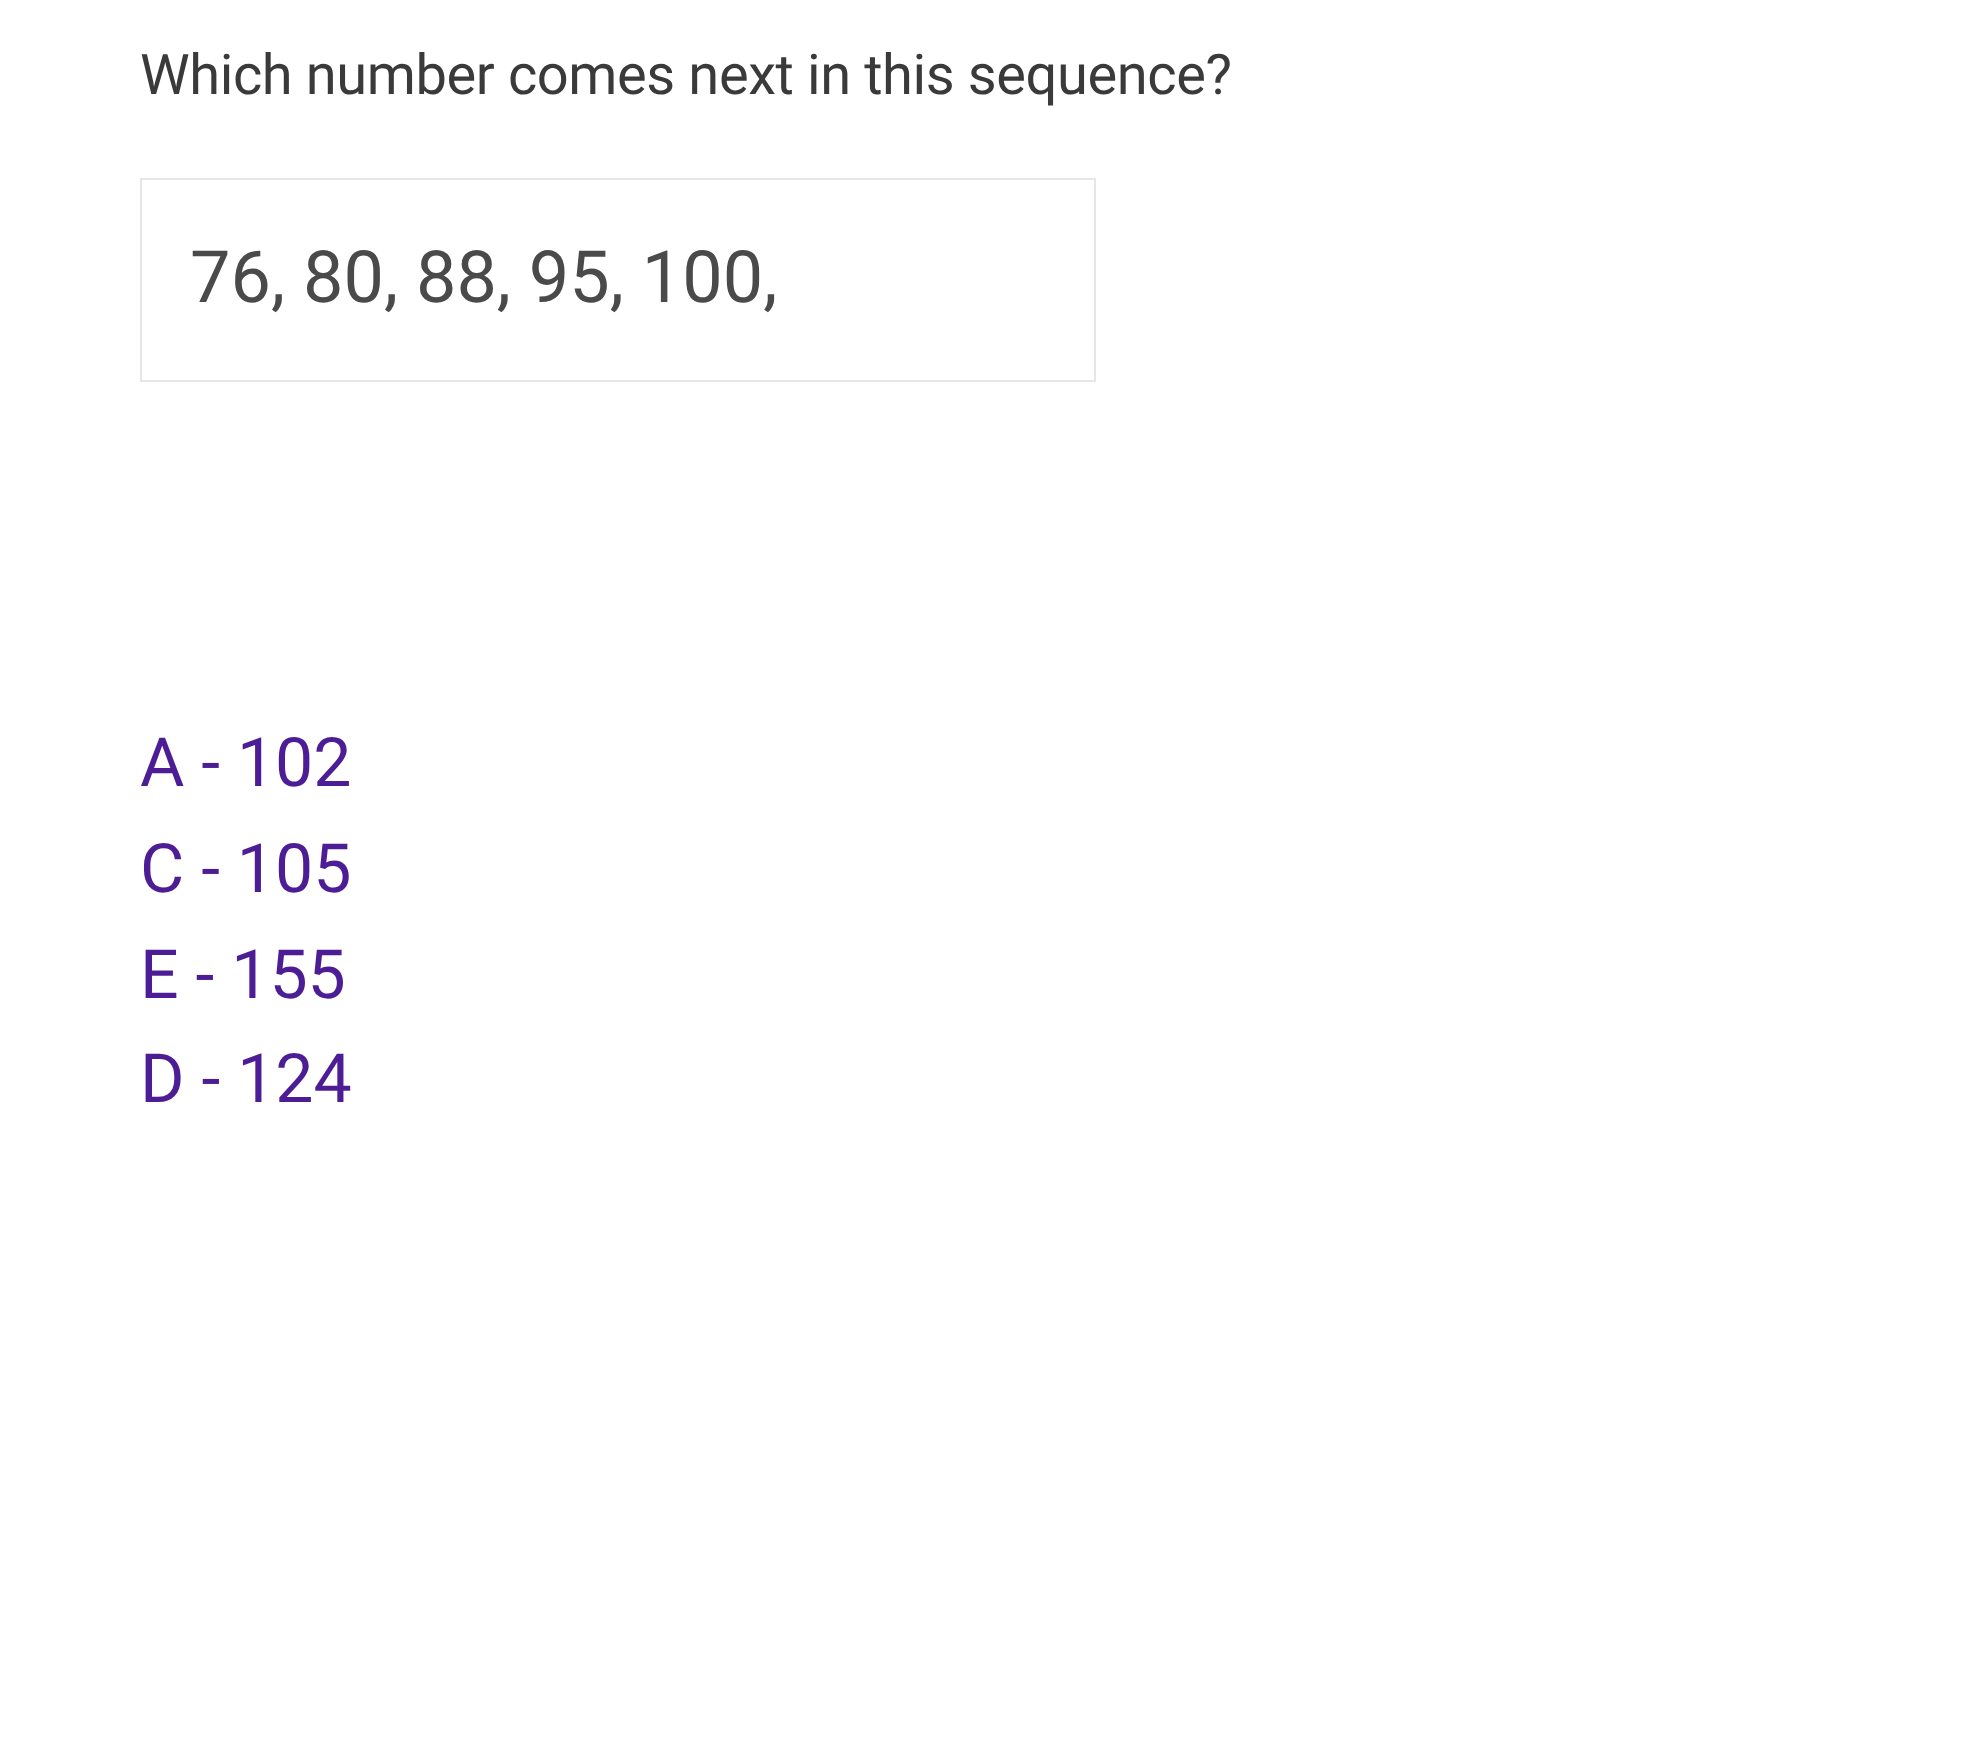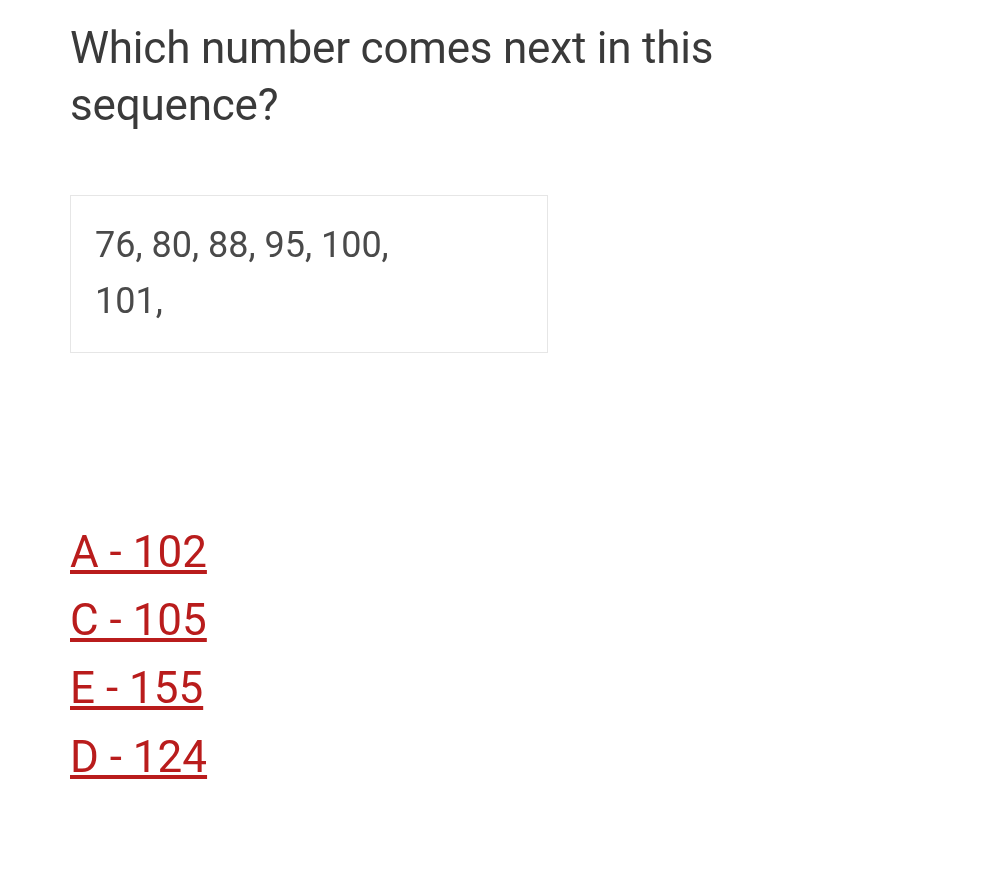--- a/index.html
+++ b/index.html
@@ -9,41 +9,40 @@
     }
     body {
       font-family: -apple-system, BlinkMacSystemFont, "Segoe UI", Roboto, Helvetica, Arial, sans-serif;
       background: #ffffff;
       width: 988px;
       height: 877px;
       padding: 20px 70px;
       color: #3c3c3c;
     }
     .question {
-      font-size: 44px;
+      font-size: 28px;
       font-weight: 400;
       color: #3a3a3a;
       line-height: 1.3;
       letter-spacing: -0.2px;
-      margin-bottom: 61px;
+      margin-bottom: 33px;
     }
     .sequence-box {
       border: 1px solid #e6e6e6;
       padding: 22px 24px;
       width: 478px;
       font-size: 36px;
       color: #4a4a4a;
       line-height: 1.55;
       margin-bottom: 165px;
     }
     .options {
-      font-size: 44px;
-      color: #b91c1c;
+      font-size: 34px;
+      color: #4c1d95;
       line-height: 1.55;
-      text-decoration: underline;
     }
     .option-row {
       margin-bottom: 0px;
       position: relative;
     }
     .cursor-line {
       position: relative;
       display: inline-block;
     }
     .cursor {
@@ -55,21 +54,20 @@
       background: #e6b800;
     }
   </style>
 </head>
 <body>
 
 <div class="question">Which number comes next in this sequence?</div>
 
 <div class="sequence-box">
   <div>76, 80, 88, 95, 100,</div>
-  <div>101,</div>
 </div>
 
 <div class="options">
   <div class="option-row">A - 102</div>
   <div class="option-row">C - 105</div>
   <div class="option-row">E - 155</div>
   <div class="option-row">D - 124</div>
 </div>
 
 </body></html>

